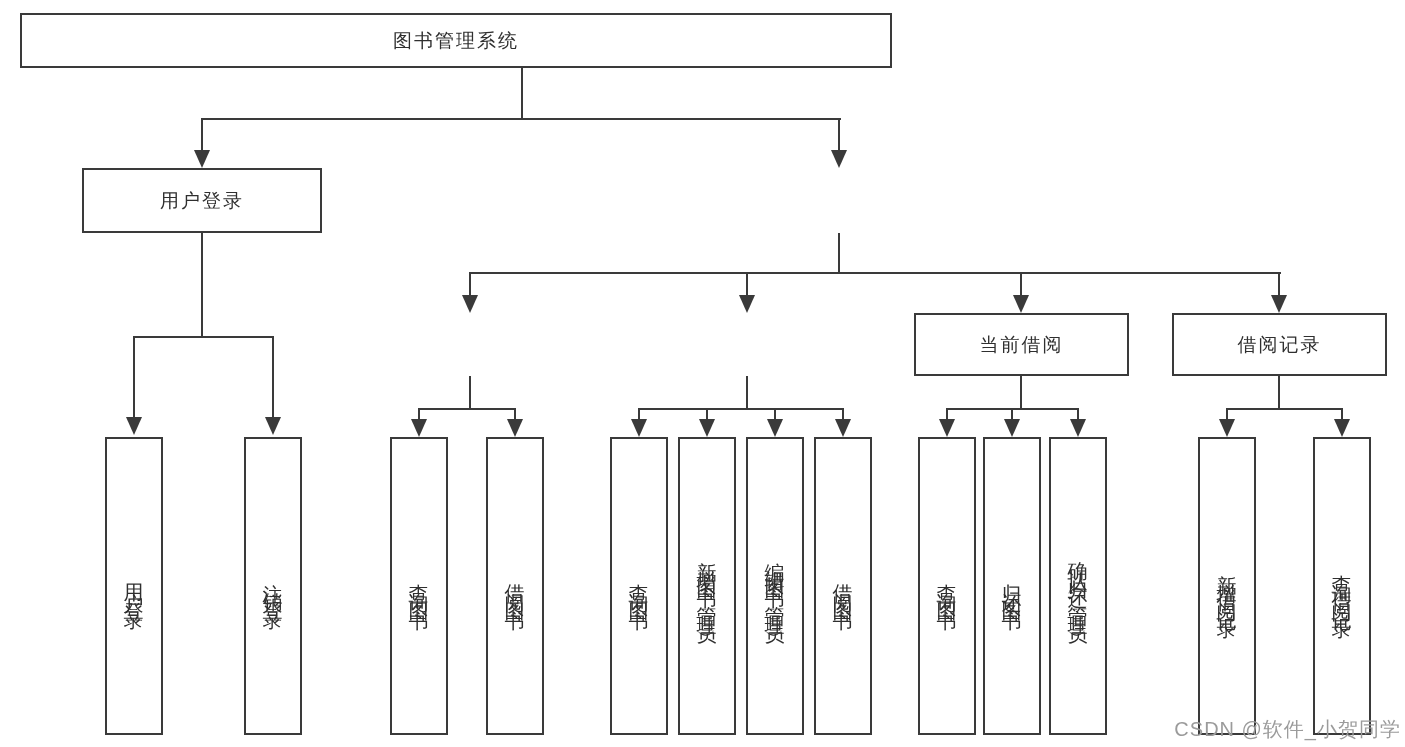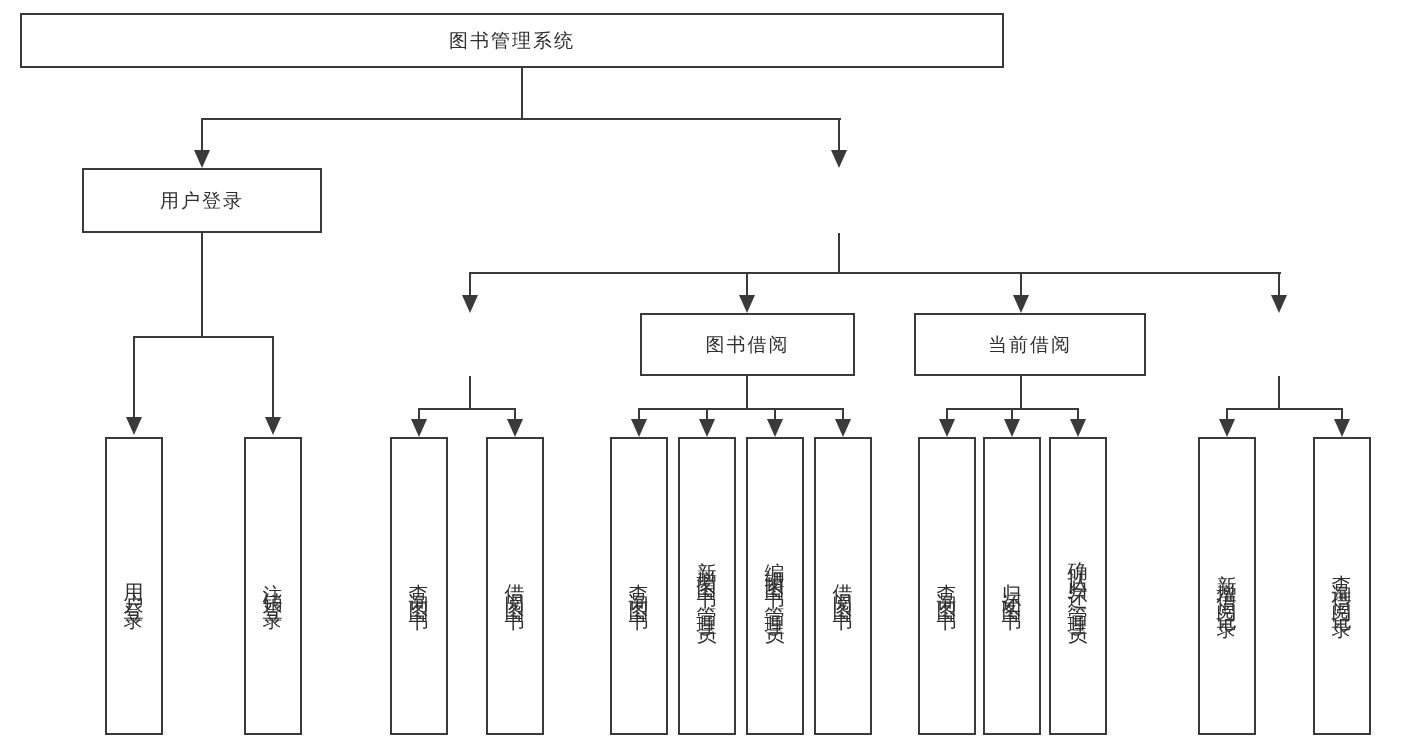--- a/index.html
+++ b/index.html
@@ -22,27 +22,27 @@
     position:absolute; width:0; height:0;
     border-left:8px solid transparent; border-right:8px solid transparent;
     border-top:18px solid #3a3a3a;
   }
   .watermark {
     position:absolute; right:4px; bottom:4px;
     font-size:20px; color:#9b9b9b; letter-spacing:1px; white-space:nowrap;
   }
 
   
-  #root      { left:20px;  top:13px;  width:984px; height:55px; }
+  #root      { left:20px;  top:13px;  width:872px; height:55px; }
   #n-ulogin  { left:82px;  top:168px; width:240px;  height:65px; }
   #n-bmgmt   { left:719px; top:168px; width:240px;  height:65px; }
 
   #n-s0 { left:363px;  top:313px; width:215px; height:63px; }
   #n-s1 { left:640px;  top:313px; width:215px; height:63px; }
-  #n-s2 { left:914px;  top:313px; width:232px; height:63px; }
+  #n-s2 { left:914px;  top:313px; width:215px; height:63px; }
   #n-s3 { left:1172px; top:313px; width:215px; height:63px; }
 
   .leaf { top:437px; width:58px; height:298px; }
   #lf-a0 { left:105px; }  #lf-a1 { left:244px; }
   #lf-b0 { left:390px; }  #lf-b1 { left:486px; }
   #lf-c0 { left:610px; }  #lf-c1 { left:678px; }  #lf-c2 { left:746px; }  #lf-c3 { left:814px; }
   #lf-d0 { left:918px; }  #lf-d1 { left:983px; }  #lf-d2 { left:1049px; }
   #lf-e0 { left:1198px; } #lf-e1 { left:1313px; }
 </style>
 </head>
@@ -105,34 +105,35 @@
   <div class="line" style="left:1278px; top:376px; width:2px; height:34px;"></div>
   <div class="line" style="left:1226px; top:408px; width:117px; height:2px;"></div>
   <div class="line" style="left:1226px; top:408px; width:2px; height:13px;"></div>
   <div class="line" style="left:1341px; top:408px; width:2px; height:13px;"></div>
   <div class="tri" style="left:1219px; top:419px;"></div>
   <div class="tri" style="left:1334px; top:419px;"></div>
 
   <div class="box hlabel" id="root">图书管理系统</div>
   <div class="box hlabel" id="n-ulogin">用户登录</div>
 
-  <div class="box hlabel" id="n-s1">图书借阅</div>
   <div class="box hlabel" id="n-s2">当前借阅</div>
+  <div class="box hlabel" id="n-s3">借阅记录</div>
 
   <div class="box leaf" id="lf-a0">用户登录</div>
   <div class="box leaf" id="lf-a1">注销登录</div>
 
   <div class="box leaf" id="lf-b0">查询图书</div>
   <div class="box leaf" id="lf-b1">借阅图书</div>
 
   <div class="box leaf" id="lf-c0">查询图书</div>
   <div class="box leaf" id="lf-c1">新增图书（管理员）</div>
   <div class="box leaf" id="lf-c2">编辑图书（管理员）</div>
   <div class="box leaf" id="lf-c3">借阅图书</div>
 
   <div class="box leaf" id="lf-d0">查询图书</div>
   <div class="box leaf" id="lf-d1">归还图书</div>
   <div class="box leaf" id="lf-d2">确认归还（管理员）</div>
 
   <div class="box leaf" id="lf-e0">新增借阅记录</div>
   <div class="box leaf" id="lf-e1">查询借阅记录</div>
 
+  <div class="watermark">CSDN @软件_小贺同学</div>
 </div>
 
 </body></html>

